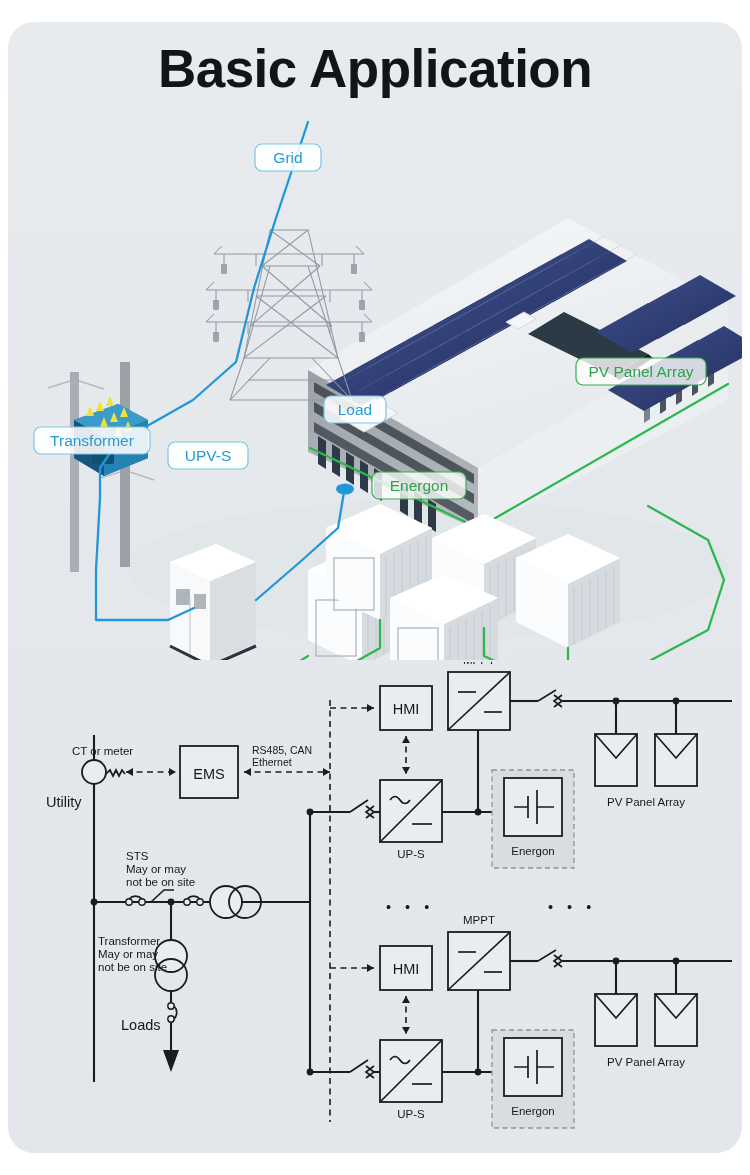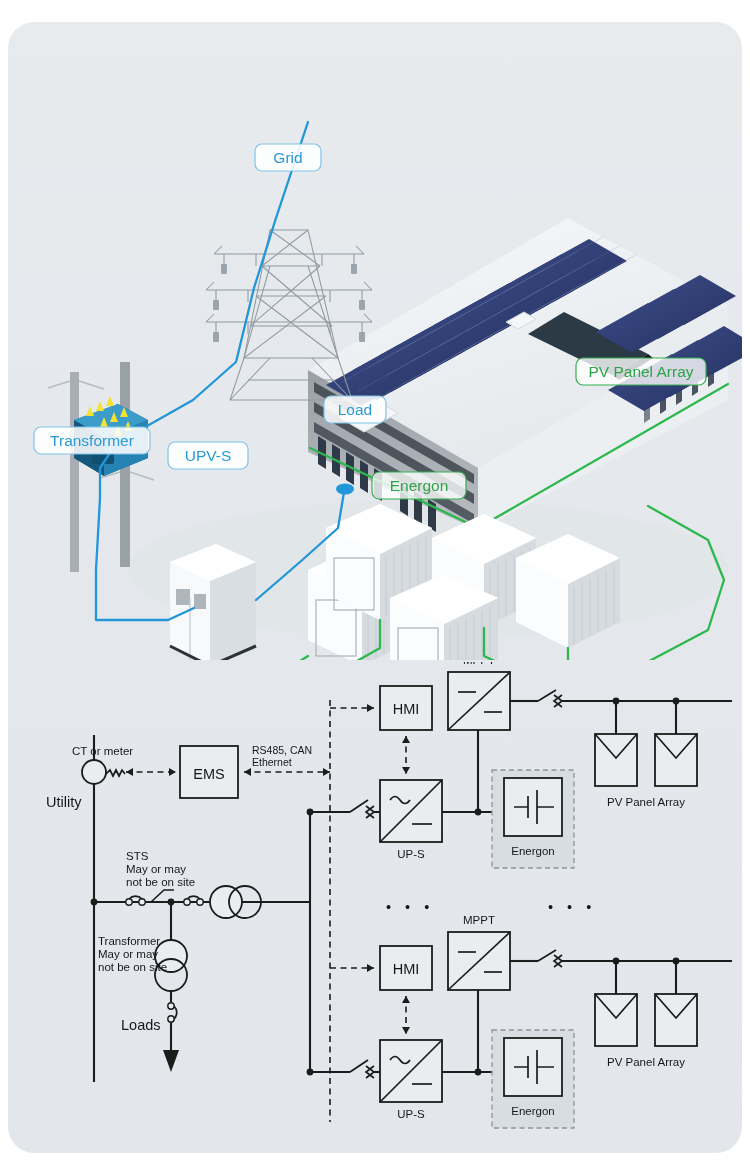--- a/index.html
+++ b/index.html
@@ -29,20 +29,21 @@
   .stxt{fill:#15181b;font-family:"Liberation Sans",sans-serif;font-size:14.5px;}
   .stxt-s{fill:#15181b;font-family:"Liberation Sans",sans-serif;font-size:10.5px;}
   .stxt-m{fill:#15181b;font-family:"Liberation Sans",sans-serif;font-size:11.5px;}
 </style>
 </head>
 <body>
 
 <div class="page">
   <div class="panel">
 
+    <div class="title">Basic Application</div>
 
     <div class="scene">
     <svg width="734" height="560" viewBox="0 0 734 560">
       <defs>
         <linearGradient id="roofg" x1="0" y1="0" x2="0.4" y2="1">
           <stop offset="0" stop-color="#f6f8f9"></stop>
               <stop offset="1" stop-color="#e2e6ea"></stop>
         </linearGradient>
         <linearGradient id="facadeg" x1="0" y1="0" x2="0" y2="1">
           <stop offset="0" stop-color="#9aa0a6"></stop>

